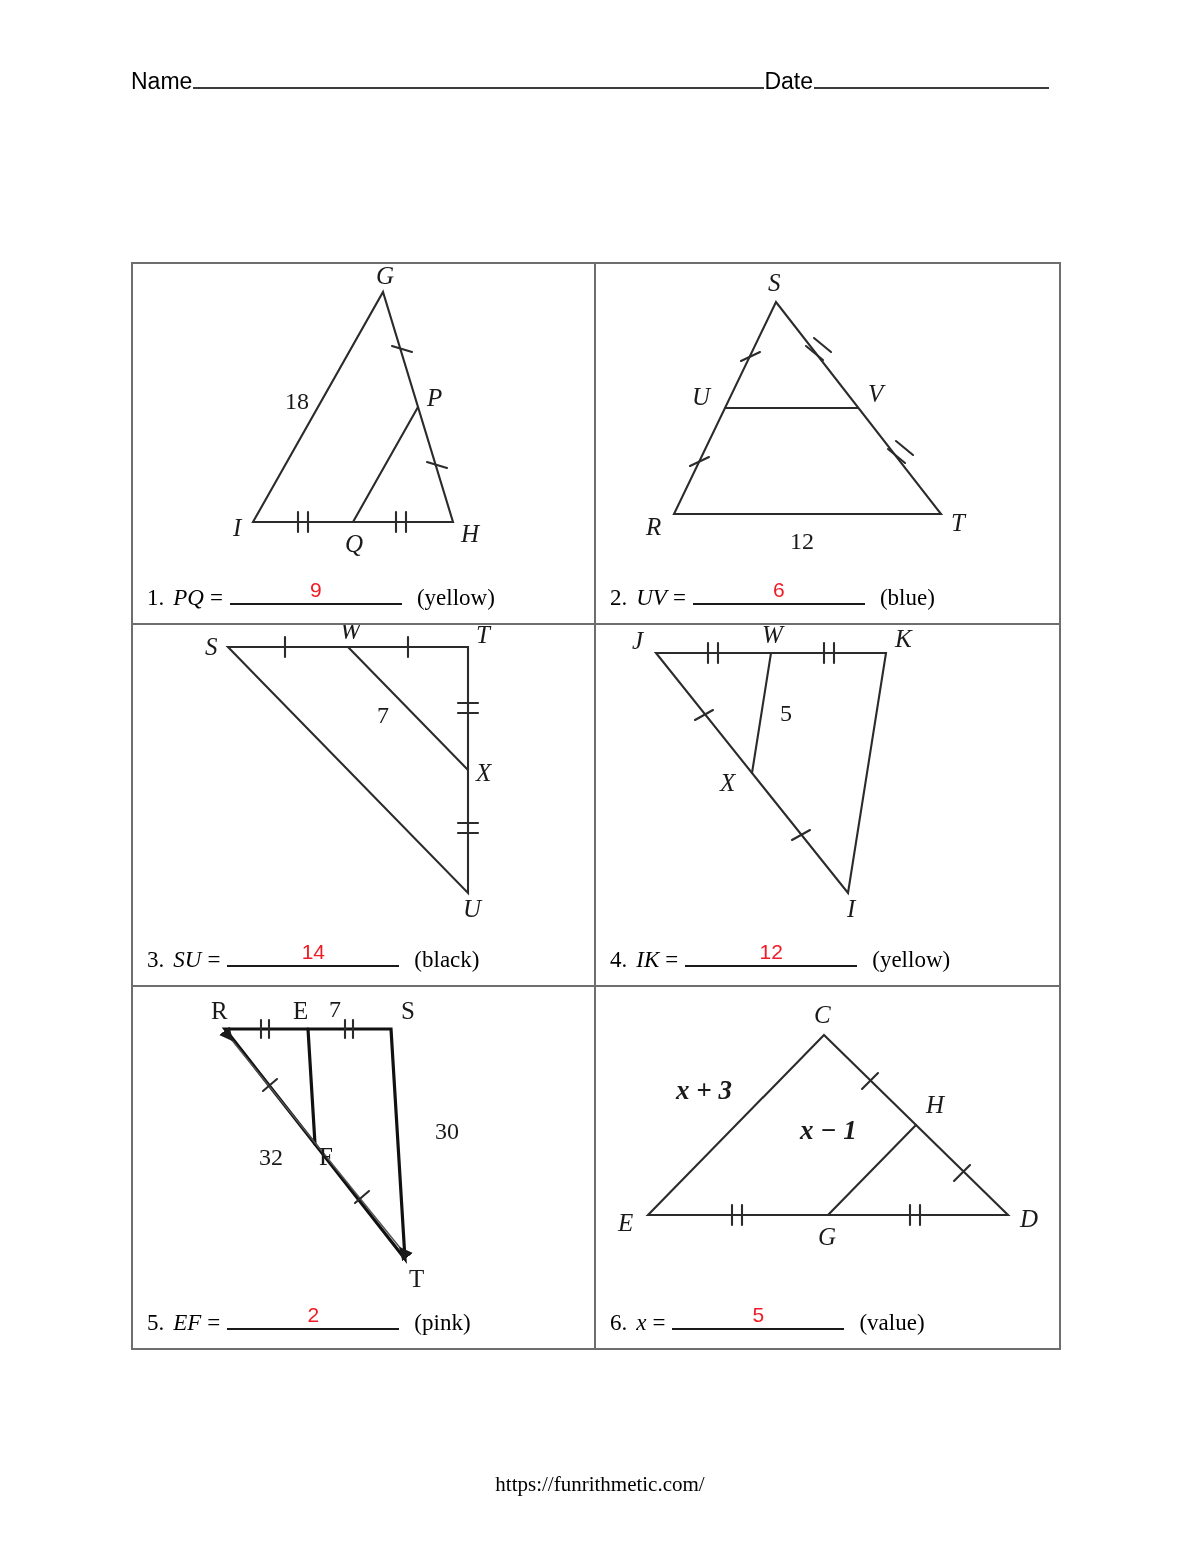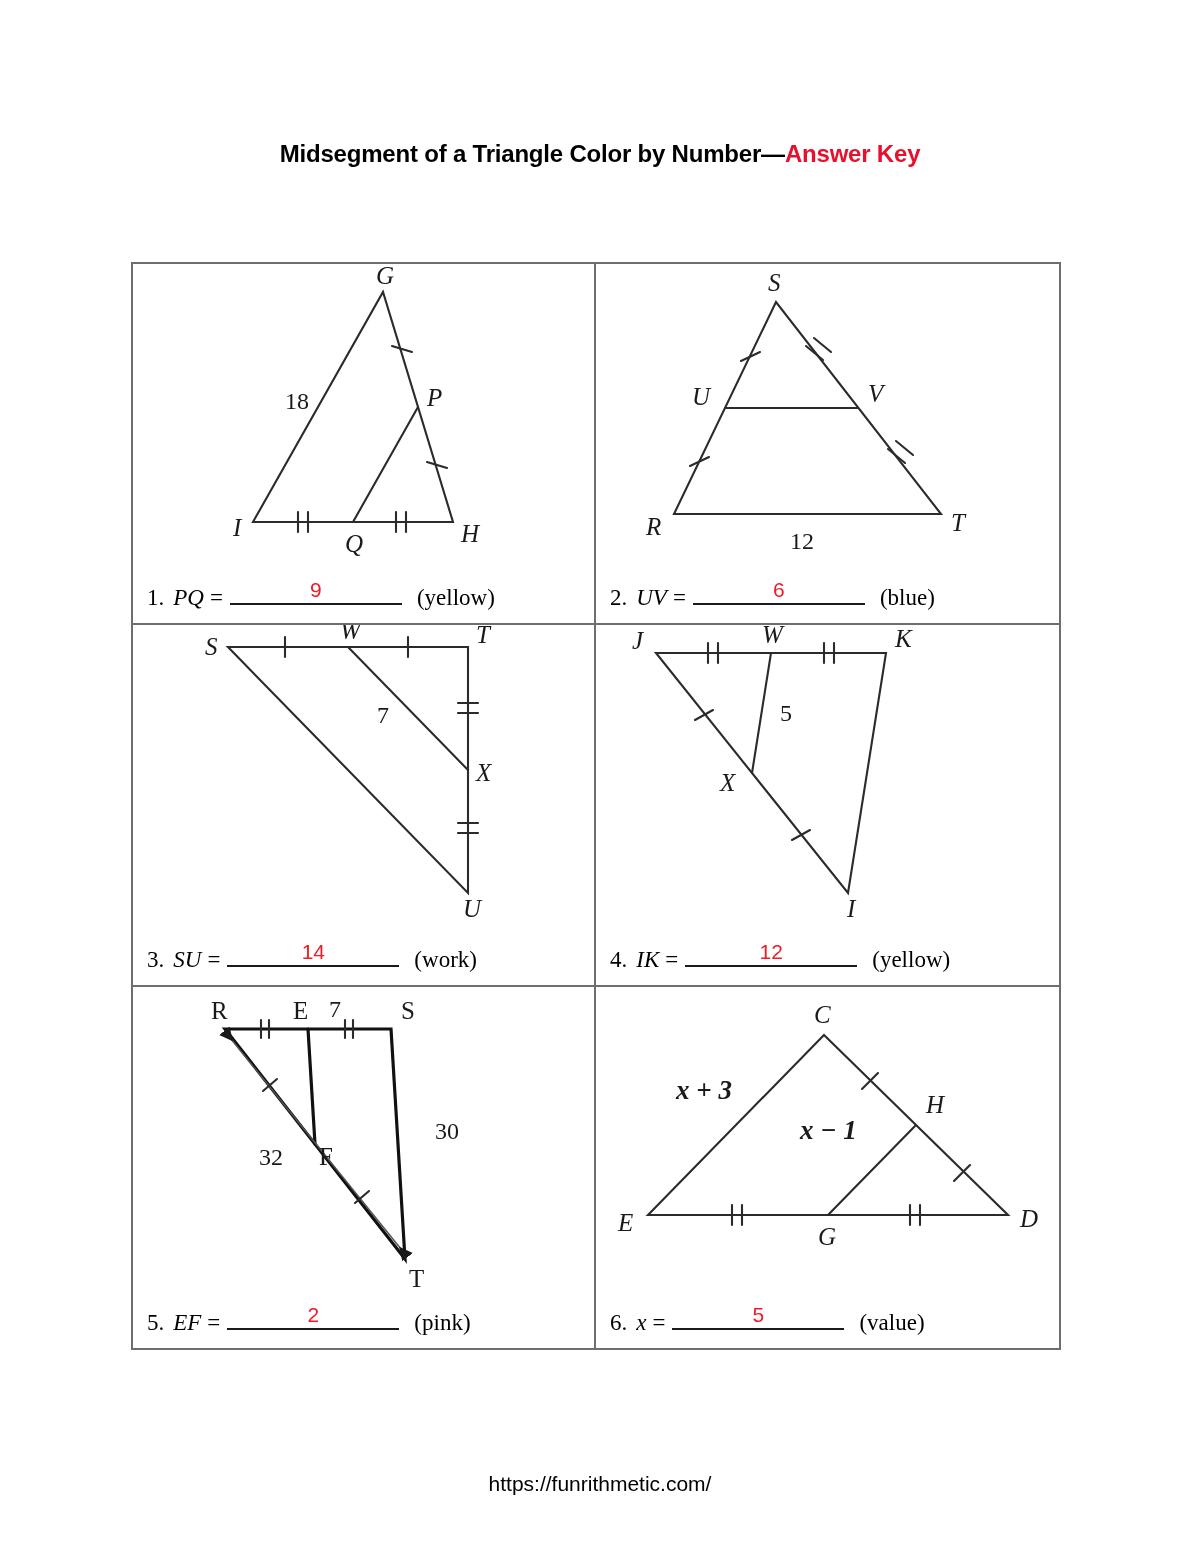--- a/index.html
+++ b/index.html
@@ -132,20 +132,21 @@
   .ans-color { font-family: "Liberation Serif", serif; margin-left: 8px; }
 
   
   .footer {
     position: absolute;
     top: 1472px;
     left: 0;
     width: 1200px;
     text-align: center;
     font-size: 21px;
+    font-family: Liberation Serif, serif;
   }
 
   
   text.lbl {
     font-family: "Liberation Serif", serif;
     font-style: italic;
     font-size: 25px;
     fill: #1a1a1a;
   }
   text.lbl-up {
@@ -189,24 +190,27 @@
     stroke-width: 2.1;
     fill: none;
     stroke-linecap: round;
   }
 </style>
 </head>
 <body>
 
 <div class="page">
 
-
-  <div class="title">
-    <span>Midsegment of a Triangle Color by Number—</span><span class="answer-key">Answer Key</span>
+  <div class="name-date-row">
+    <span class="nd-label">Name</span>
+    <span class="nd-rule"></span>
+    <span class="nd-label">Date</span>
+    <span class="nd-rule date-rule"></span>
   </div>
+
 
 
   <div class="grid">
 
     <div class="cell">
       <div class="fig">
         <svg width="463" height="300" viewBox="0 0 463 300">
 
           <path class="stroke" d="M 120 258 L 250 28 L 320 258 Z"></path>
 
@@ -304,21 +308,21 @@
           <text class="num" x="244" y="98">7</text>
         </svg>
       </div>
       <div class="answer">
         <span class="ans-num">3.</span>
         <span class="ans-var">SU</span>
         <span class="ans-eq">=</span>
         <span class="ans-blank">
           <span class="ans-value">14</span>
         </span>
-        <span class="ans-color">(work)</span>
+        <span class="ans-color">(black)</span>
       </div>
     </div>
 
     <div class="cell">
       <div class="fig">
         <svg width="463" height="300" viewBox="0 0 463 300">
 
           <path class="stroke" d="M 60 28 L 290 28 L 252 268 Z"></path>
 
           <path class="stroke" d="M 175 28 L 156 148"></path>

